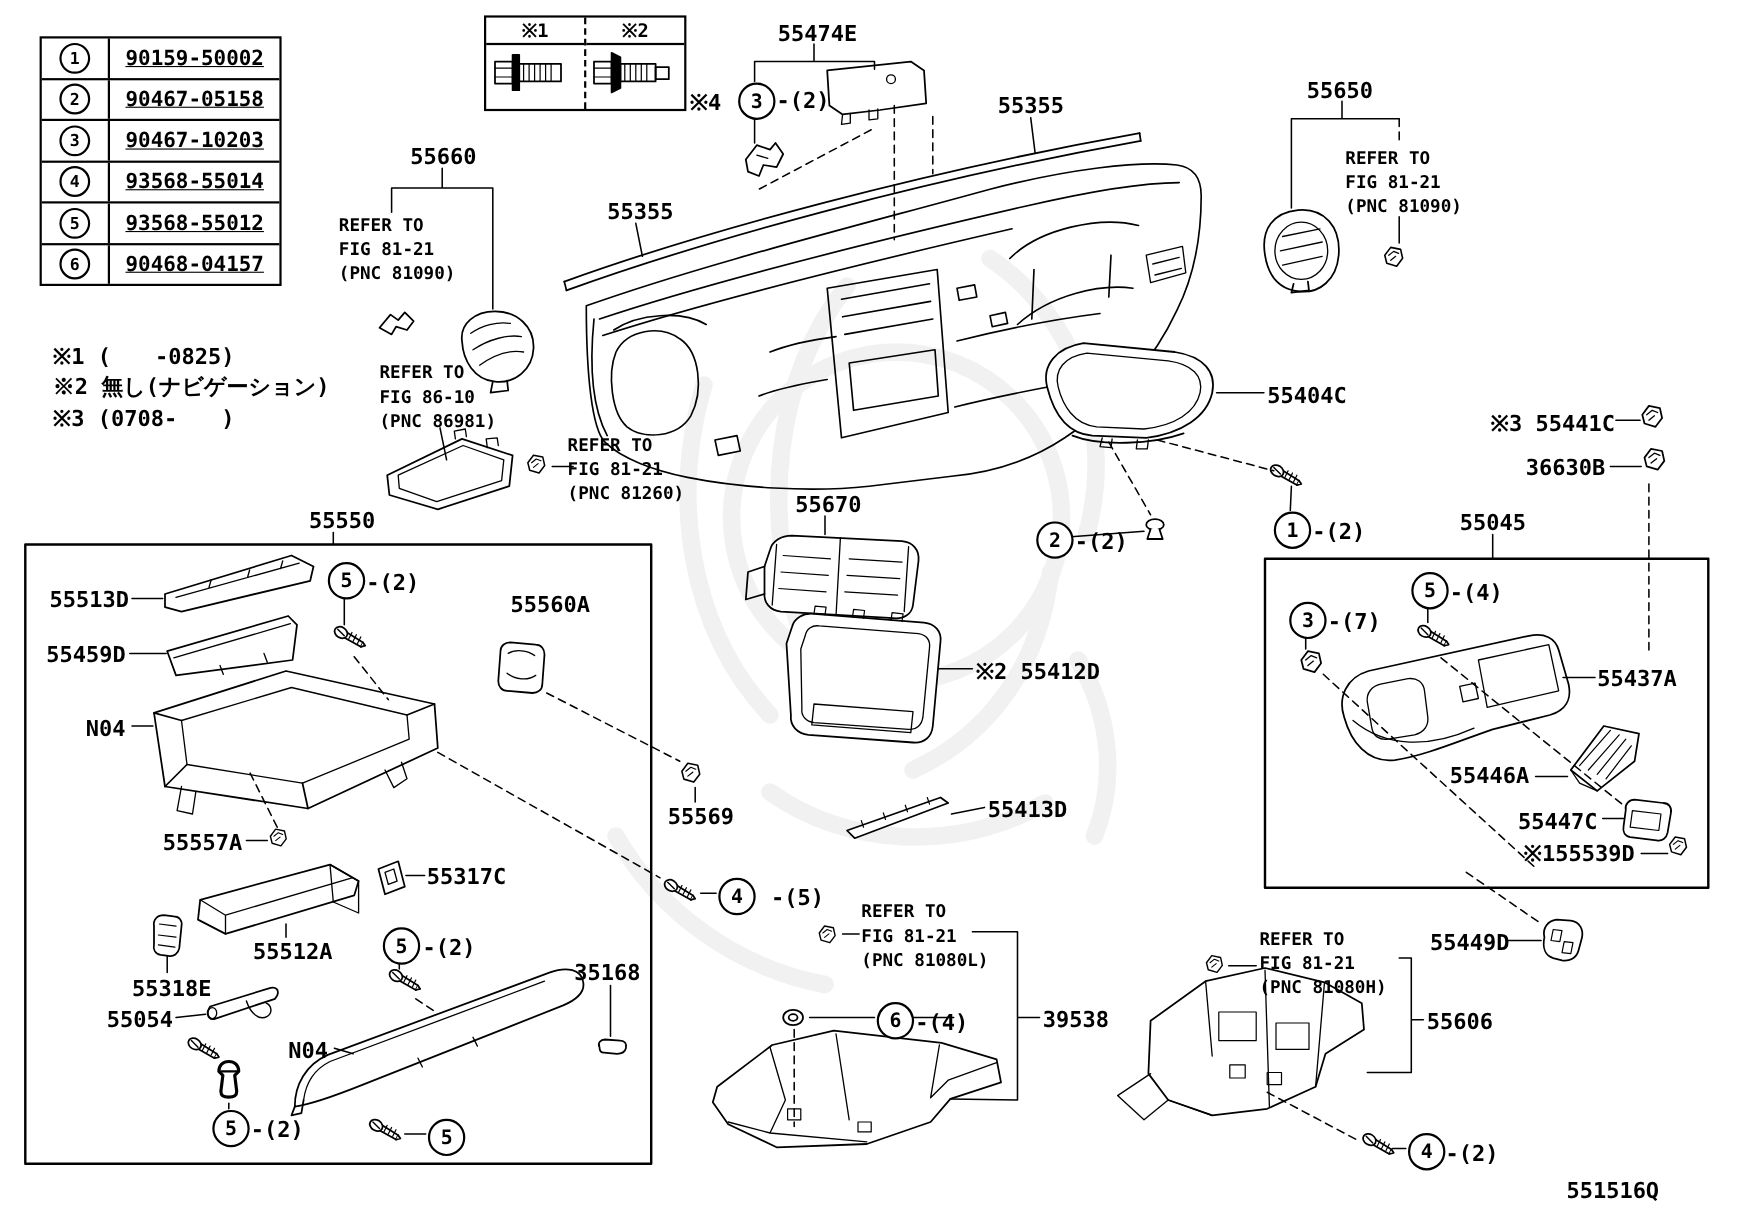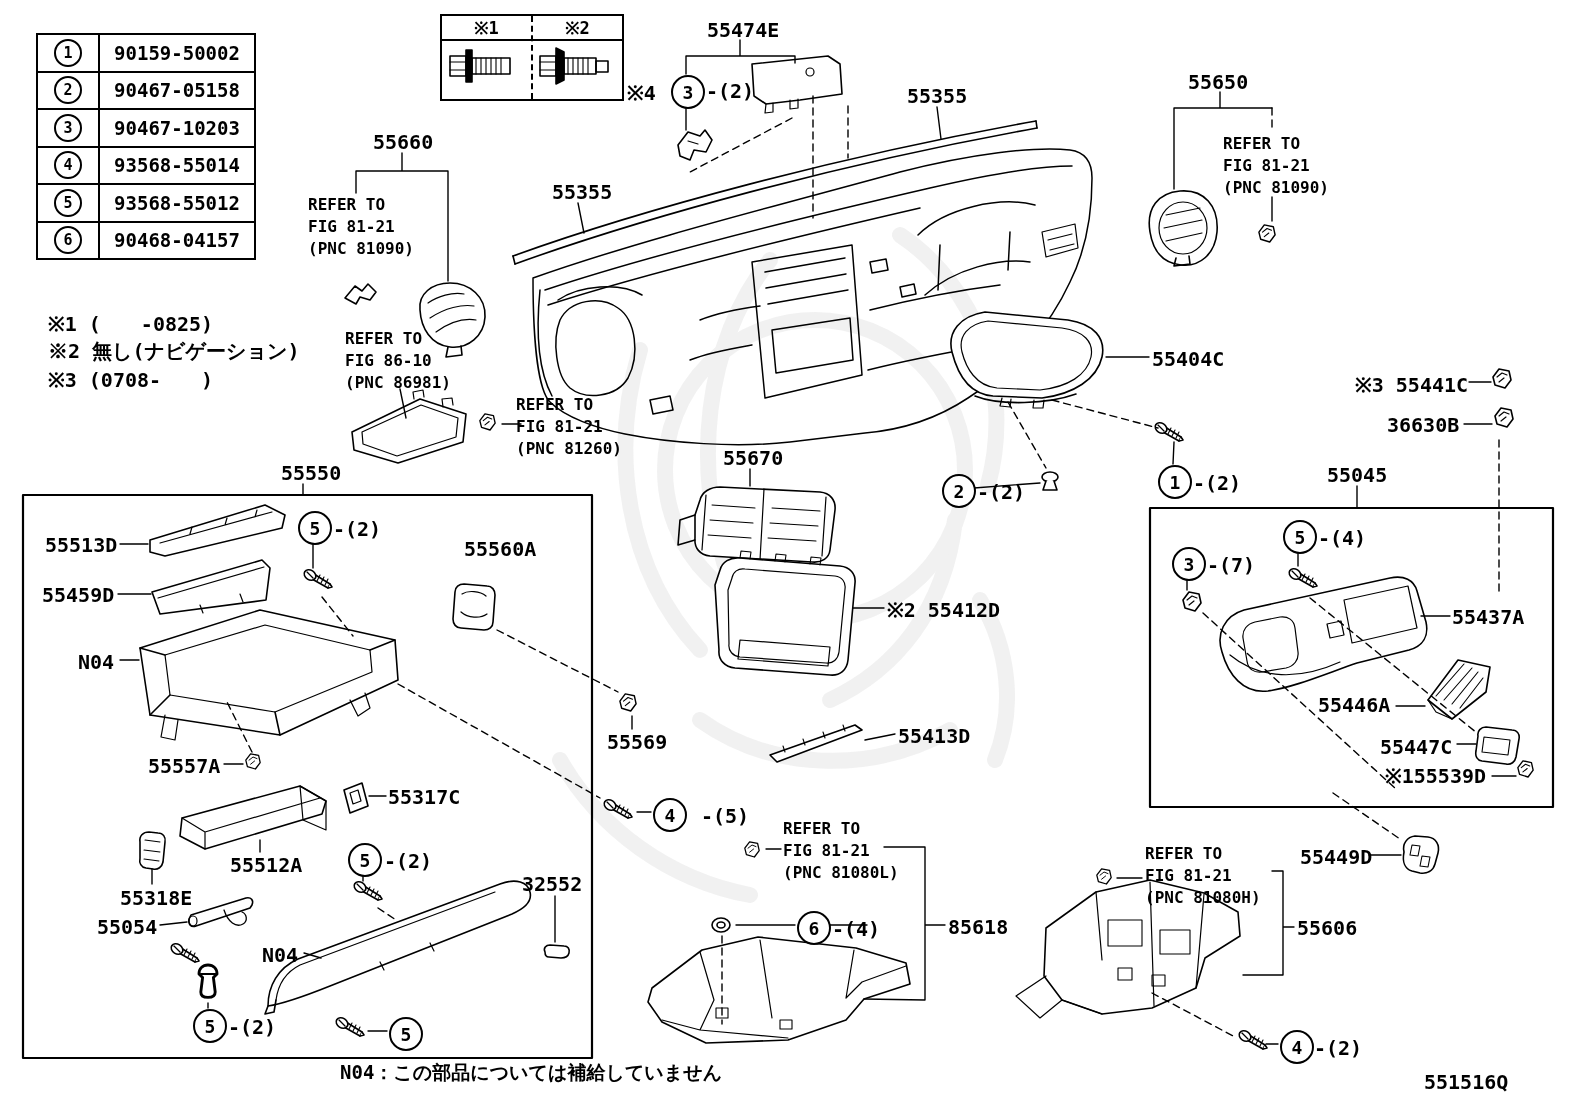--- a/index.html
+++ b/index.html
@@ -12,21 +12,21 @@
   .co{position:absolute;z-index:2;width:30px;height:30px;border:2.5px solid #000;border-radius:50%;
       background:#fff;display:flex;align-items:center;justify-content:center;
       font:700 18px "DejaVu Sans Mono", monospace;}
   .cs{position:absolute;z-index:2;font:700 20px "DejaVu Sans Mono", monospace;white-space:nowrap;}
   .ptable{position:absolute;left:36px;top:33px;width:216px;border:2px solid #000;z-index:2;background:transparent;}
   .prow{display:flex;height:35.5px;border-bottom:2px solid #000;align-items:center;}
   .prow:last-child{border-bottom:none;}
   .pnum{width:60px;height:100%;border-right:2px solid #000;display:flex;align-items:center;justify-content:center;}
   .pcirc{width:24px;height:24px;border:2px solid #000;border-radius:50%;display:flex;align-items:center;
          justify-content:center;font:700 15px "DejaVu Sans Mono", monospace;}
-  .ppart{flex:1;text-align:center;font:700 19px "DejaVu Sans Mono", monospace;}
+  .ppart{flex:1;text-align:center;font:700 19px "DejaVu Sans Mono", monospace;text-decoration:underline;}
   .legend{position:absolute;left:440px;top:14px;width:180px;height:83px;border:2.5px solid #000;display:flex;z-index:2;}
   .lcell{flex:1;display:flex;flex-direction:column;}
   .lcell.first{border-right:2px dashed #000;}
   .lhead{height:23px;border-bottom:2px solid #000;display:flex;align-items:center;justify-content:center;
          font:700 17px "DejaVu Sans Mono", monospace;}
   .code{position:absolute;z-index:2;font:700 20px "DejaVu Sans Mono", monospace;}
 </style>
 </head>
 <body>
 
@@ -407,22 +407,22 @@
 <span class="pl" style="left:464px;top:537px">55560A</span>
 <span class="pl" style="left:887px;top:596px">※2 55412D</span>
 <span class="pl" style="left:607px;top:730px">55569</span>
 <span class="pl" style="left:148px;top:754px">55557A</span>
 <span class="pl" style="left:388px;top:785px">55317C</span>
 <span class="pl" style="left:898px;top:724px">55413D</span>
 <span class="pl" style="left:230px;top:853px">55512A</span>
 <span class="pl" style="left:120px;top:886px">55318E</span>
 <span class="pl" style="left:97px;top:915px">55054</span>
 <span class="pl" style="left:262px;top:943px">N04</span>
-<span class="pl" style="left:522px;top:872px">32552</span>
-<span class="pl" style="left:948px;top:915px">85618</span>
+<span class="pl" style="left:522px;top:872px">35168</span>
+<span class="pl" style="left:948px;top:915px">39538</span>
 <span class="pl" style="left:1452px;top:605px">55437A</span>
 <span class="pl" style="left:1318px;top:693px">55446A</span>
 <span class="pl" style="left:1380px;top:735px">55447C</span>
 <span class="pl" style="left:1385px;top:762px">※155539D</span>
 <span class="pl" style="left:1300px;top:845px">55449D</span>
 <span class="pl" style="left:1297px;top:916px">55606</span>
 
 <div class="rf" style="left:308px;top:194px">
   <div>REFER TO</div>
       <div>FIG 81-21</div>
@@ -507,16 +507,15 @@
 <div class="co" style="left:1283px;top:520px">
       <span>5</span>
     </div>
 <span class="cs" style="left:1318px;top:526px">-(4)</span>
 
 <div class="co" style="left:1280px;top:1030px">
       <span>4</span>
     </div>
 <span class="cs" style="left:1314px;top:1036px">-(2)</span>
 
-<span class="nt" style="left:340px;top:1060px;font-size:19px">N04：この部品については補給していません</span>
 <span class="code" style="left:1424px;top:1070px">551516Q</span>
 
 </div>
 
 </body></html>

